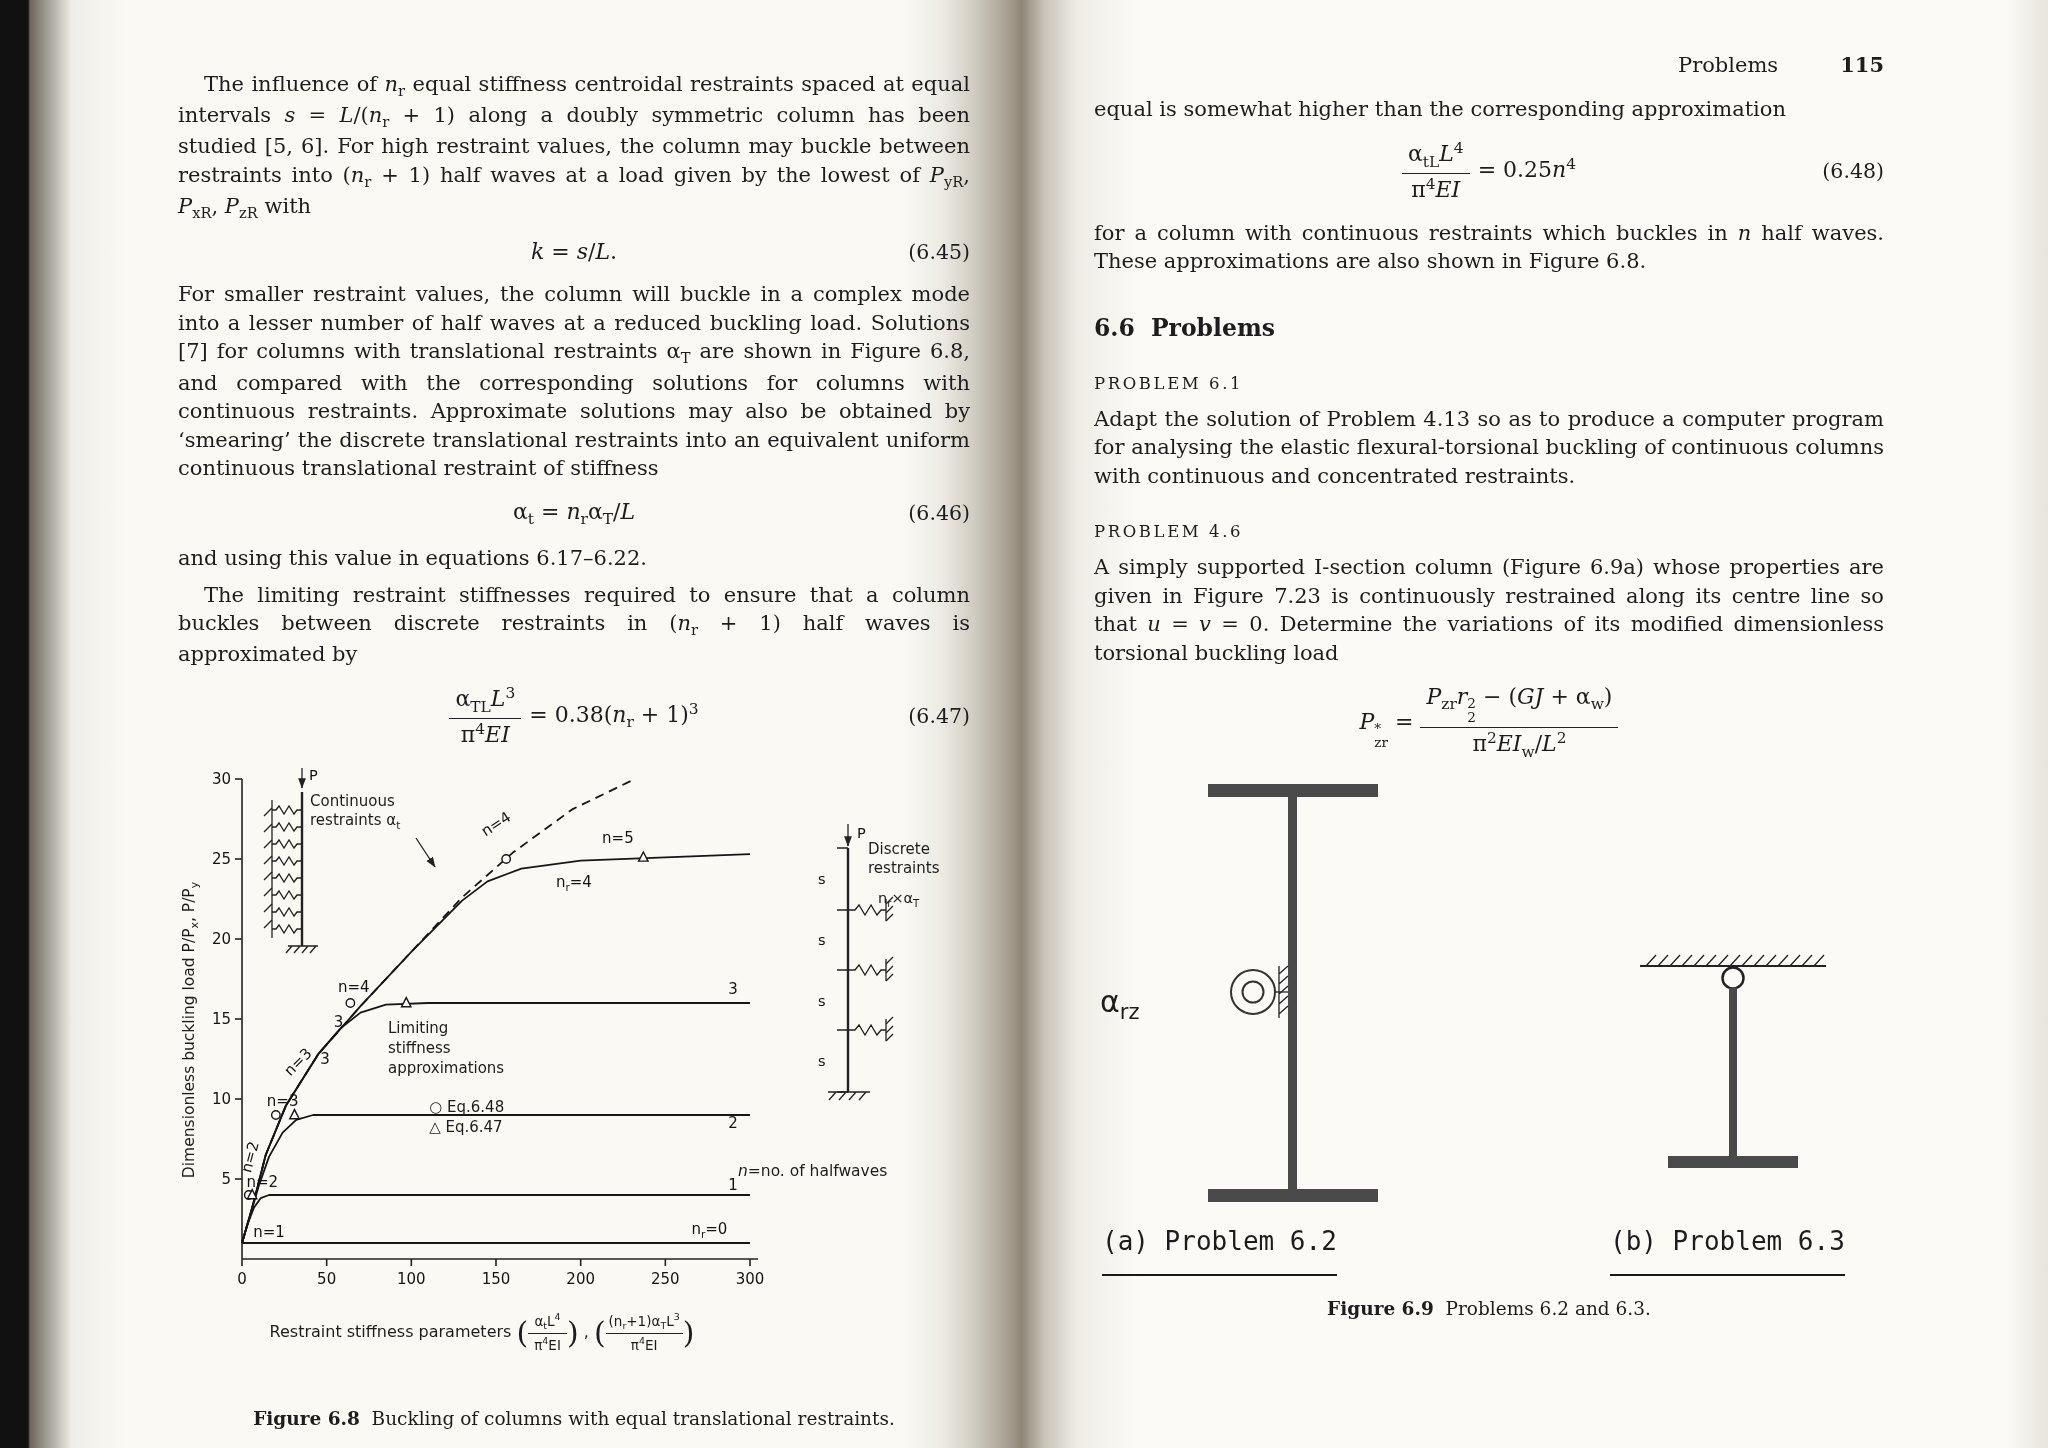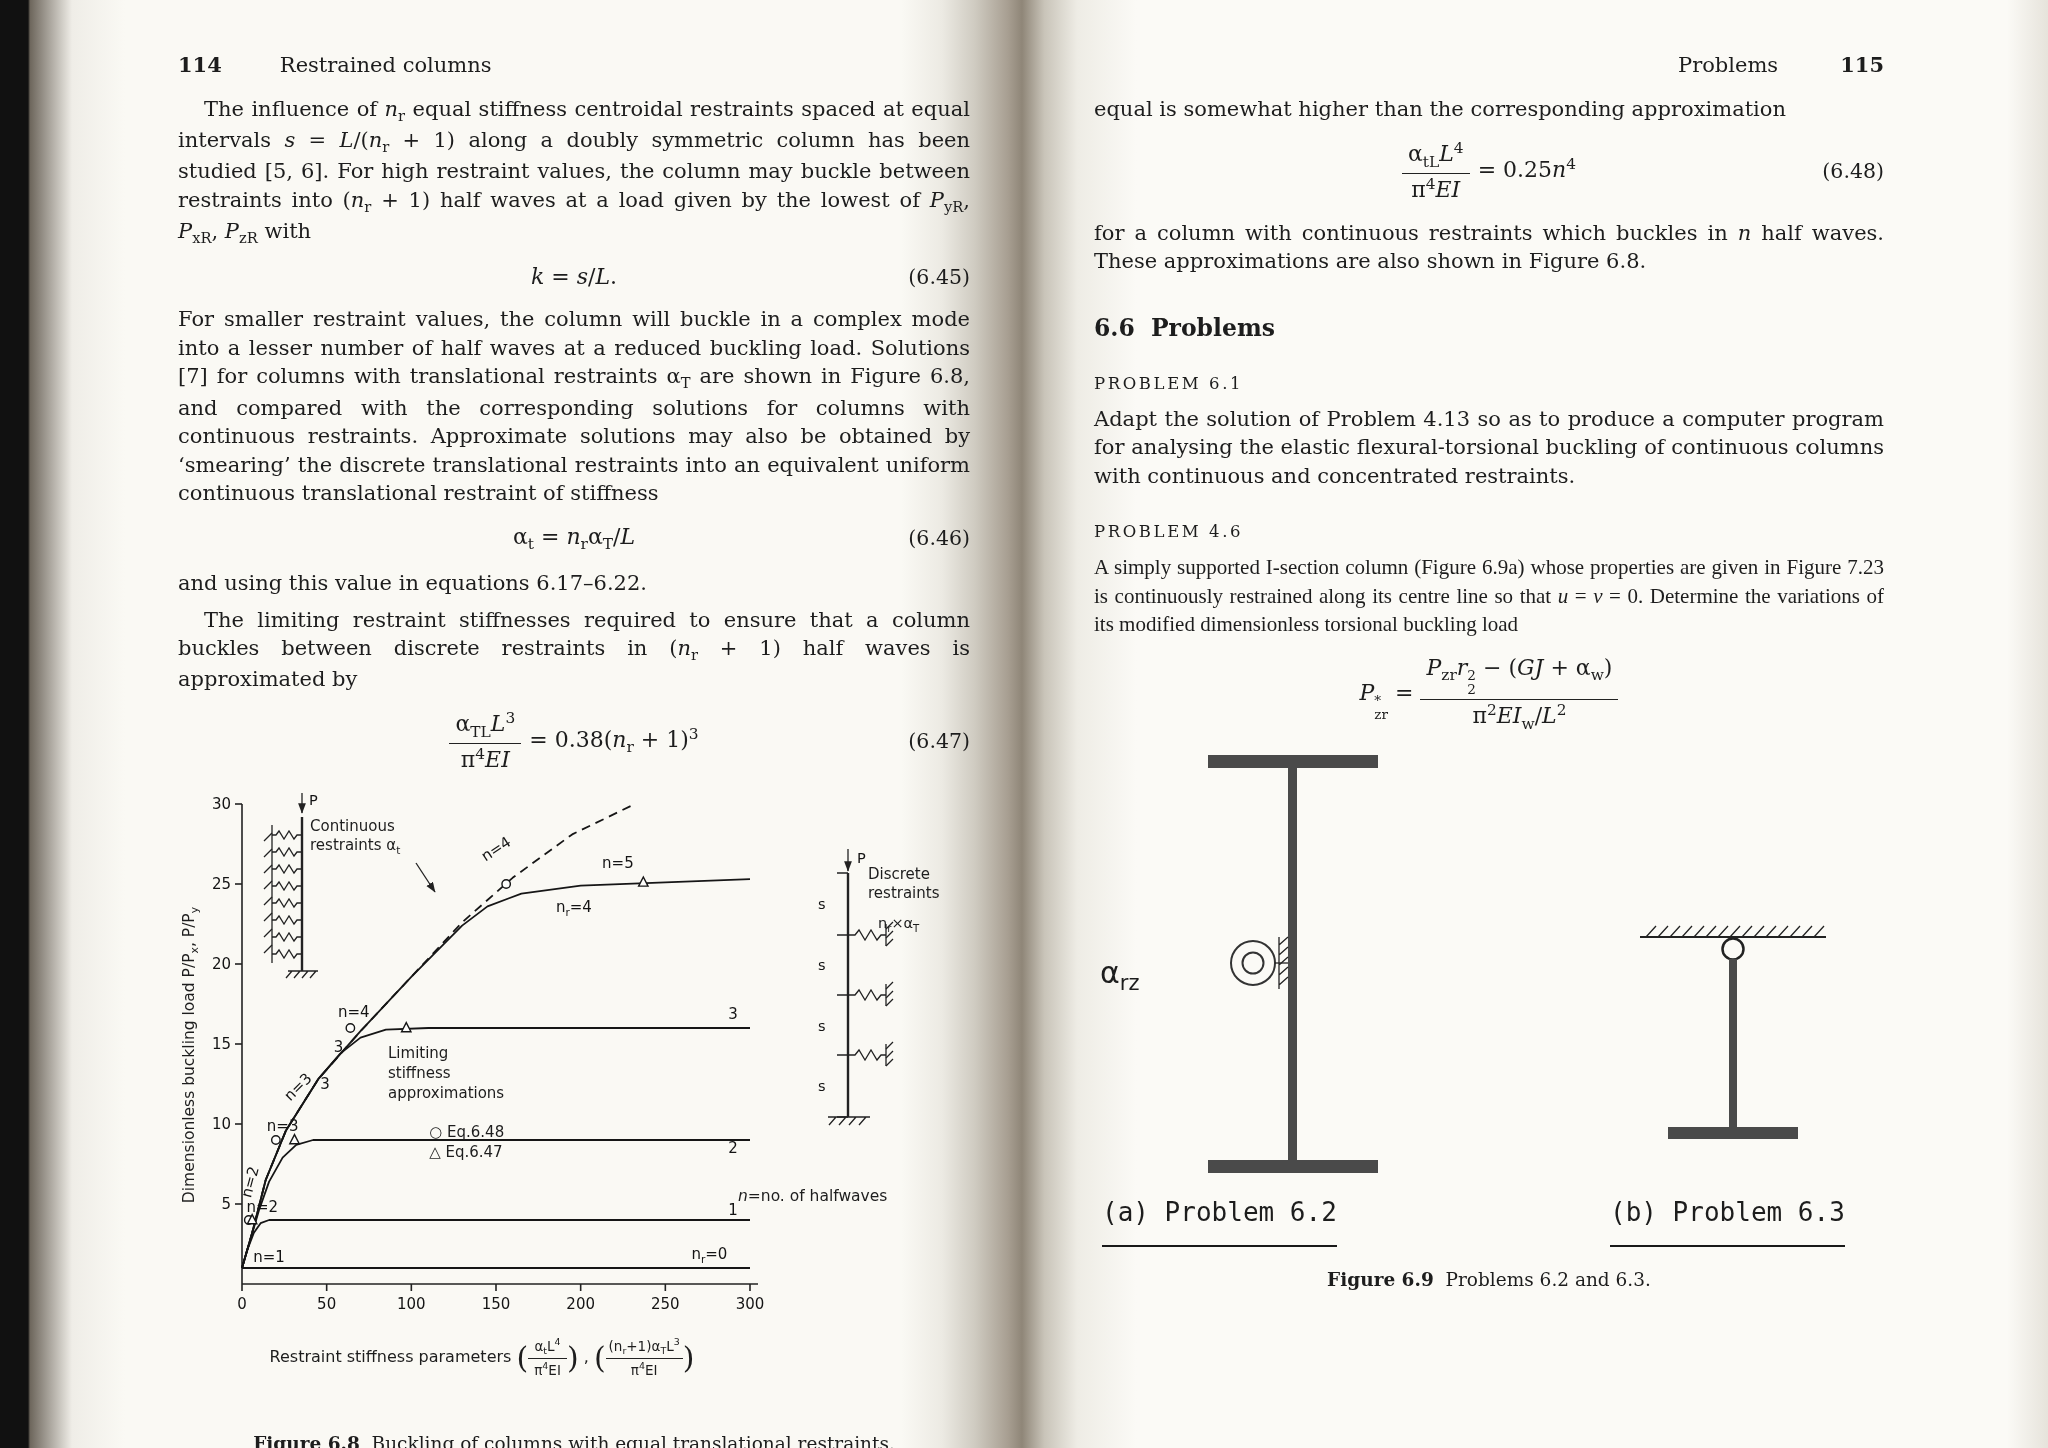--- a/index.html
+++ b/index.html
@@ -81,24 +81,20 @@
   .cap-a{left:8px;}
   .cap-b{left:516px;}
 </style>
 </head>
 <body>
 
 <div class="spread-bg"></div>
 
 <div class="page page-left">
 
-  <div class="runhead">
-    <span class="pgnum">114</span>
-    <span class="runtitle">Restrained columns</span>
-  </div>
 
   <p class="indent mt18">The influence of <i>n</i><sub>r</sub> equal stiffness centroidal restraints spaced at equal intervals <i>s</i> = <i>L</i>/(<i>n</i><sub>r</sub> + 1) along a doubly symmetric column has been studied [5, 6]. For high restraint values, the column may buckle between restraints into (<i>n</i><sub>r</sub> + 1) half waves at a load given by the lowest of <i>P</i><sub>yR</sub>, <i>P</i><sub>xR</sub>, <i>P</i><sub>zR</sub> with</p>
 
   <div class="eqrow">
     <span class="eqbody"><i>k</i> = <i>s</i>/<i>L</i>.</span>
     <span class="eqtag">(6.45)</span>
   </div>
 
   <p>For smaller restraint values, the column will buckle in a complex mode into a lesser number of half waves at a reduced buckling load. Solutions [7] for columns with translational restraints α<sub>T</sub> are shown in Figure 6.8, and compared with the corresponding solutions for columns with continuous restraints. Approximate solutions may also be obtained by ‘smearing’ the discrete translational restraints into an equivalent uniform continuous translational restraint of stiffness</p>
 
@@ -279,21 +275,21 @@
 
   <div class="h66">
     <span>6.6</span>
     <span>Problems</span>
   </div>
 
   <div class="probhead">PROBLEM 6.1</div>
   <p style="margin-top:12px;">Adapt the solution of Problem 4.13 so as to produce a computer program for analysing the elastic flexural-torsional buckling of continuous columns with continuous and concentrated restraints.</p>
 
   <div class="probhead">PROBLEM 4.6</div>
-  <p style="margin-top:12px;font-family:Liberation Serif, serif;">A simply supported I-section column (Figure 6.9a) whose properties are given in Figure 7.23 is continuously restrained along its centre line so that <i>u</i> = <i>v</i> = 0. Determine the variations of its modified dimensionless torsional buckling load</p>
+  <p style="margin-top:12px;">A simply supported I-section column (Figure 6.9a) whose properties are given in Figure 7.23 is continuously restrained along its centre line so that <i>u</i> = <i>v</i> = 0. Determine the variations of its modified dimensionless torsional buckling load</p>
 
   <div class="eqrow">
     <span class="eqbody">
       <span><i>P</i><span class="ss">
             <sup>*</sup>
             <sub>zr</sub>
           </span> =</span>
       <span class="frac"><span class="fnum"><i>P</i><sub>zr</sub><i>r</i><span class="ss">
               <sup>2</sup>
               <sub>2</sub>

